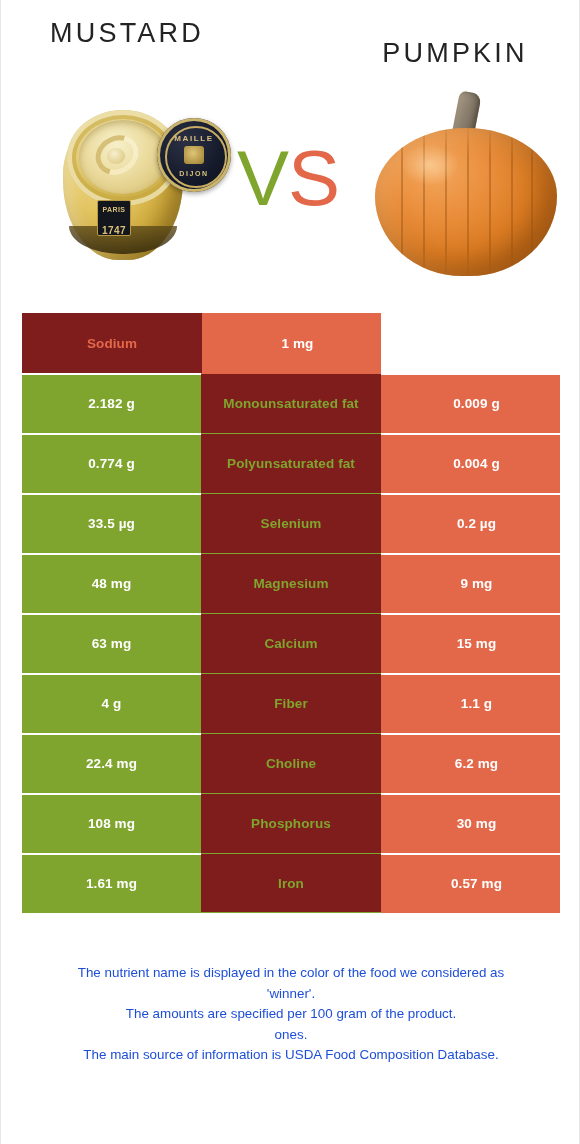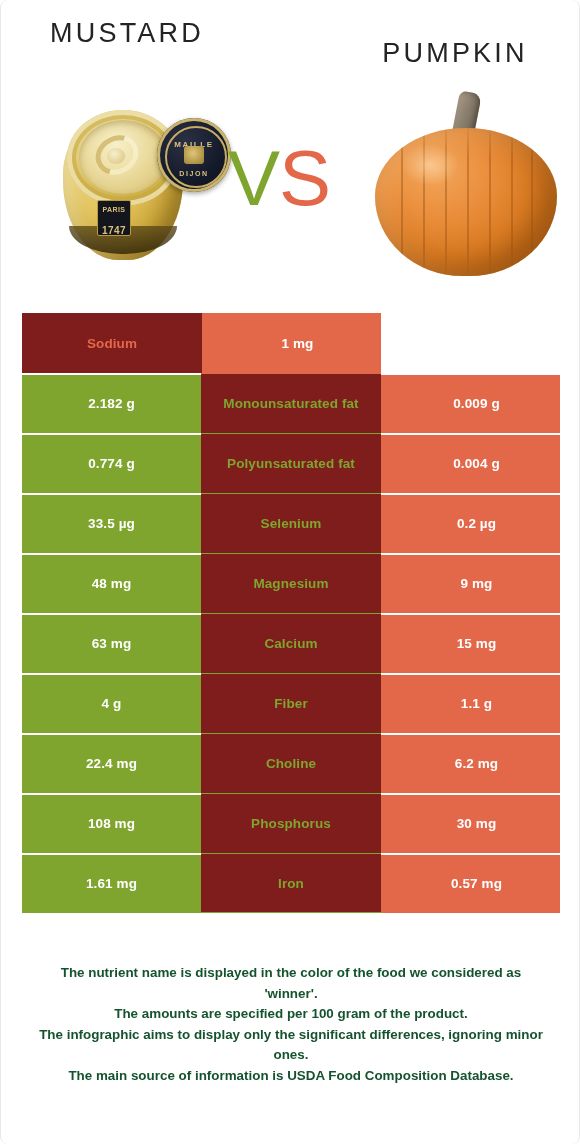--- a/index.html
+++ b/index.html
@@ -12,21 +12,20 @@
     overflow: hidden;
   }
 
   .page {
     position: relative;
     width: 580px;
     height: 1144px;
     background: #ffffff;
     border-left: 1px solid #e8e8e8;
     border-right: 1px solid #e8e8e8;
-    border-radius: 8px;
   }
 
   
   .titles {
     position: absolute;
     top: 18px;
     left: 0;
     width: 580px;
     height: 44px;
   }
@@ -165,42 +164,42 @@
   }
   .lid-crest {
     position: absolute;
     left: 27px; top: 28px;
     width: 20px; height: 18px;
     border-radius: 3px;
     background: radial-gradient(circle at 45% 40%, #e0c478, #9a7f2e);
   }
   .lid-text {
     position: absolute;
-    left: 0; top: 22px;
+    left: 0; top: 16px;
     width: 74px;
     text-align: center;
     color: #d8c180;
     font-size: 8px;
     font-weight: 700;
     letter-spacing: 1.6px;
   }
   .lid-text.bot { top: 52px; font-size: 7px; }
 
   
   .vs {
     position: absolute;
     left: 218px;
     top: 55px;
     width: 120px;
     height: 90px;
     font-size: 78px;
     font-weight: 400;
     letter-spacing: -1px;
     line-height: 90px;
-    text-align: center;
+    text-align: right;
     white-space: nowrap;
   }
   .vs .v { color: #7fa52e; }
   .vs .s { color: #e3684a; }
 
   
   .pumpkin-wrap {
     position: absolute;
     left: 368px;
     top: 8px;
@@ -327,22 +326,22 @@
 
   
   .footer {
     position: absolute;
     left: 24px;
     top: 963px;
     width: 532px;
     text-align: center;
     font-size: 13.4px;
     line-height: 20.5px;
-    color: #14532d;
-    font-weight: 700;
+    color: #1d4ed8;
+    font-weight: 400;
   }
   .footer p { margin: 0; }
 </style>
 </head>
 <body>
 
 <div class="page">
 
   <div class="titles">
     <div class="food-title title-left">MUSTARD</div>
@@ -458,18 +457,17 @@
           <span class="nutrient win-green">Iron</span>
         </div>
         <div class="cell cell-right">0.57 mg</div>
       </div>
     </div>
 
   <div class="footer">
     <p>The nutrient name is displayed in the color of the food we considered as</p>
     <p>'winner'.</p>
     <p>The amounts are specified per 100 gram of the product.</p>
-    <p>The infographic aims to display only the significant differences, ignoring minor</p>
     <p>ones.</p>
     <p>The main source of information is USDA Food Composition Database.</p>
   </div>
 
 </div>
 
 </body></html>

